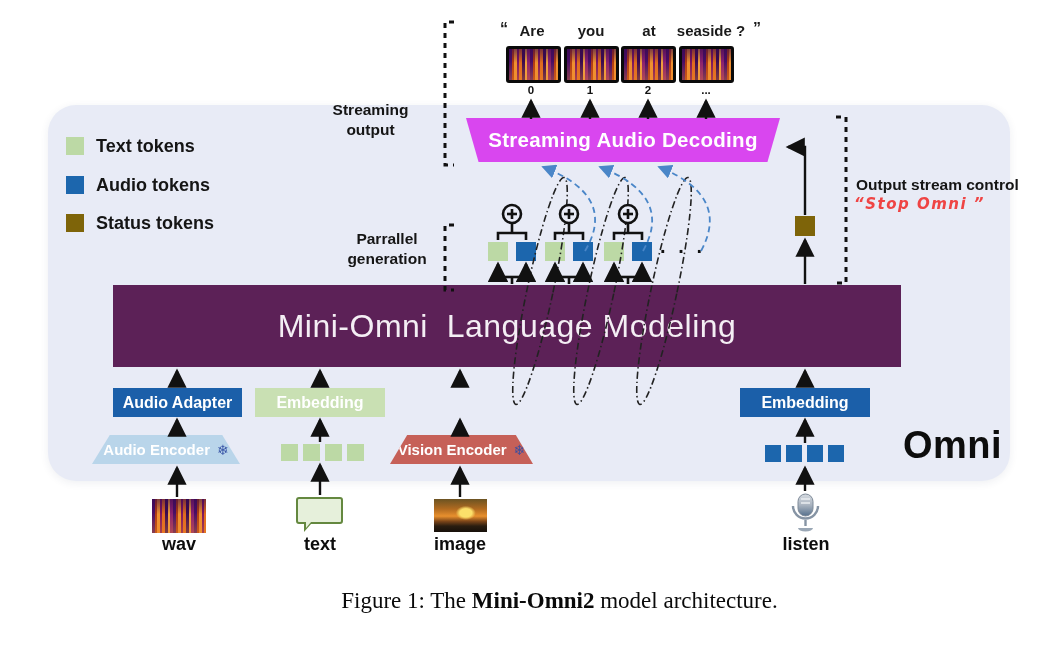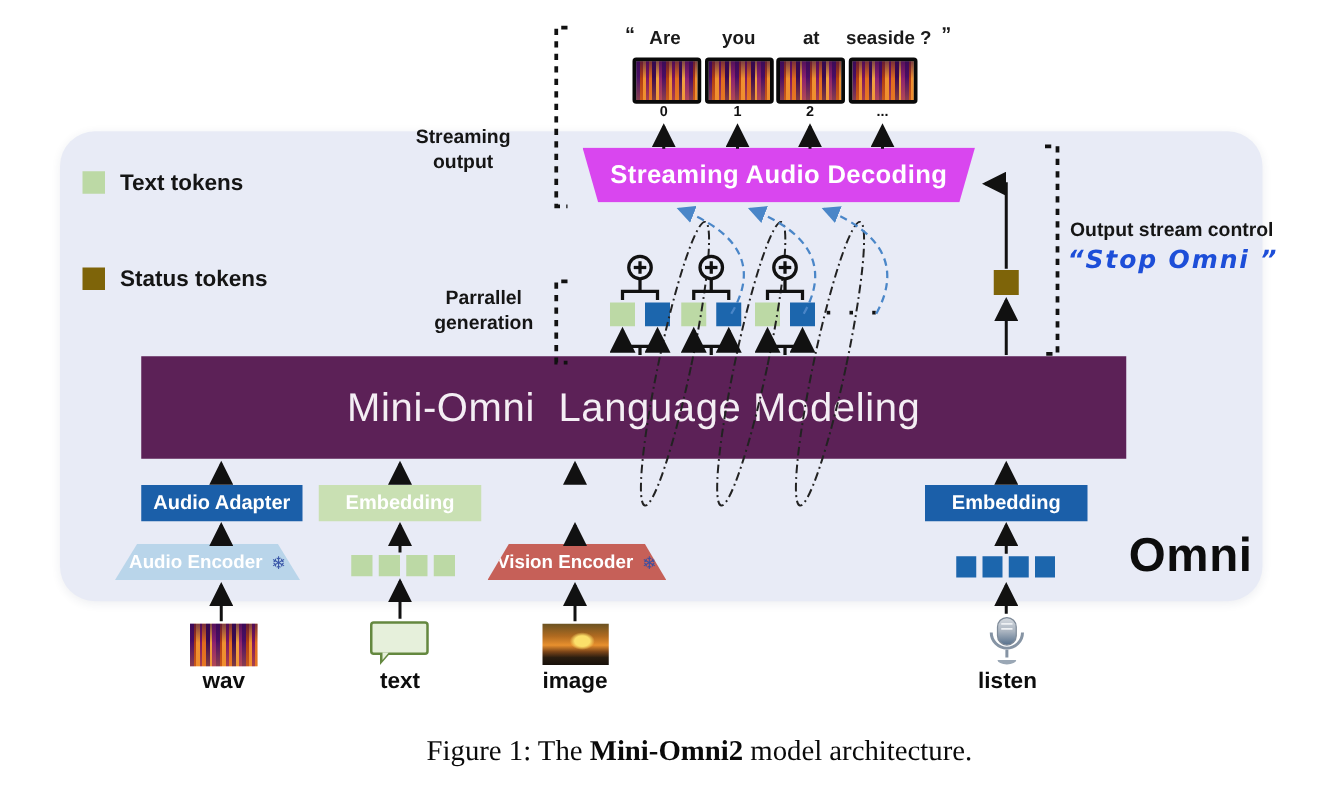--- a/index.html
+++ b/index.html
@@ -43,21 +43,21 @@
   .tok{width:20px;height:19px;}
   .tok-text{background:#bcd9a5;}
   .tok-audio{background:#1c66ad;}
   .tok-status{left:795px;top:216px;width:20px;height:20px;background:#7e6409;}
 
   .gen-dots{left:660px;top:240px;font-weight:bold;font-size:20px;letter-spacing:3px;color:#111;}
 
   
   .osc{left:856px;top:176px;width:175px;font-weight:bold;font-size:15.5px;color:#151515;}
   .stop-omni{left:854px;top:195px;width:185px;font-family:"DejaVu Sans",sans-serif;
-             font-style:italic;font-weight:bold;font-size:20px;letter-spacing:1.5px;color:#1d4ed8;}
+             font-style:italic;font-weight:bold;font-size:15px;letter-spacing:1.5px;color:#ef4444;}
 
   
   .lm{left:113px;top:285px;width:788px;height:82px;background:#5c2157;
       display:flex;align-items:center;justify-content:center;}
   .lm span{color:#f4eef4;font-size:32px;font-weight:300;letter-spacing:.5px;white-space:pre;}
 
   
   .adapter{top:388px;height:29px;display:flex;align-items:center;justify-content:center;}
   .adapter span{color:#fff;font-weight:bold;font-size:16px;}
   .ad-audio{left:113px;width:129px;background:#1b5fa9;}
@@ -120,20 +120,24 @@
   <div class="abs tile spec" style="left:621px;"></div>
   <div class="abs tile spec" style="left:679px;"></div>
   <span class="abs tindex" style="left:531px;">0</span>
   <span class="abs tindex" style="left:590px;">1</span>
   <span class="abs tindex" style="left:648px;">2</span>
   <span class="abs tindex" style="left:706px;">...</span>
 
   <div class="abs leg-row" style="top:136px;">
     <span class="leg-sw" style="background:#bcd9a5;"></span>
     <span class="leg-lab">Text tokens</span>
+  </div>
+  <div class="abs leg-row" style="top:175px;">
+    <span class="leg-sw" style="background:#1c66ad;"></span>
+    <span class="leg-lab">Audio tokens</span>
   </div>
   <div class="abs leg-row" style="top:213px;">
     <span class="leg-sw" style="background:#7e6409;"></span>
     <span class="leg-lab">Status tokens</span>
   </div>
 
   <div class="abs sidelab" style="left:323px;top:80px;width:95px;margin-top:20px;">
     <div>Streaming</div>
     <div>output</div>
   </div>

